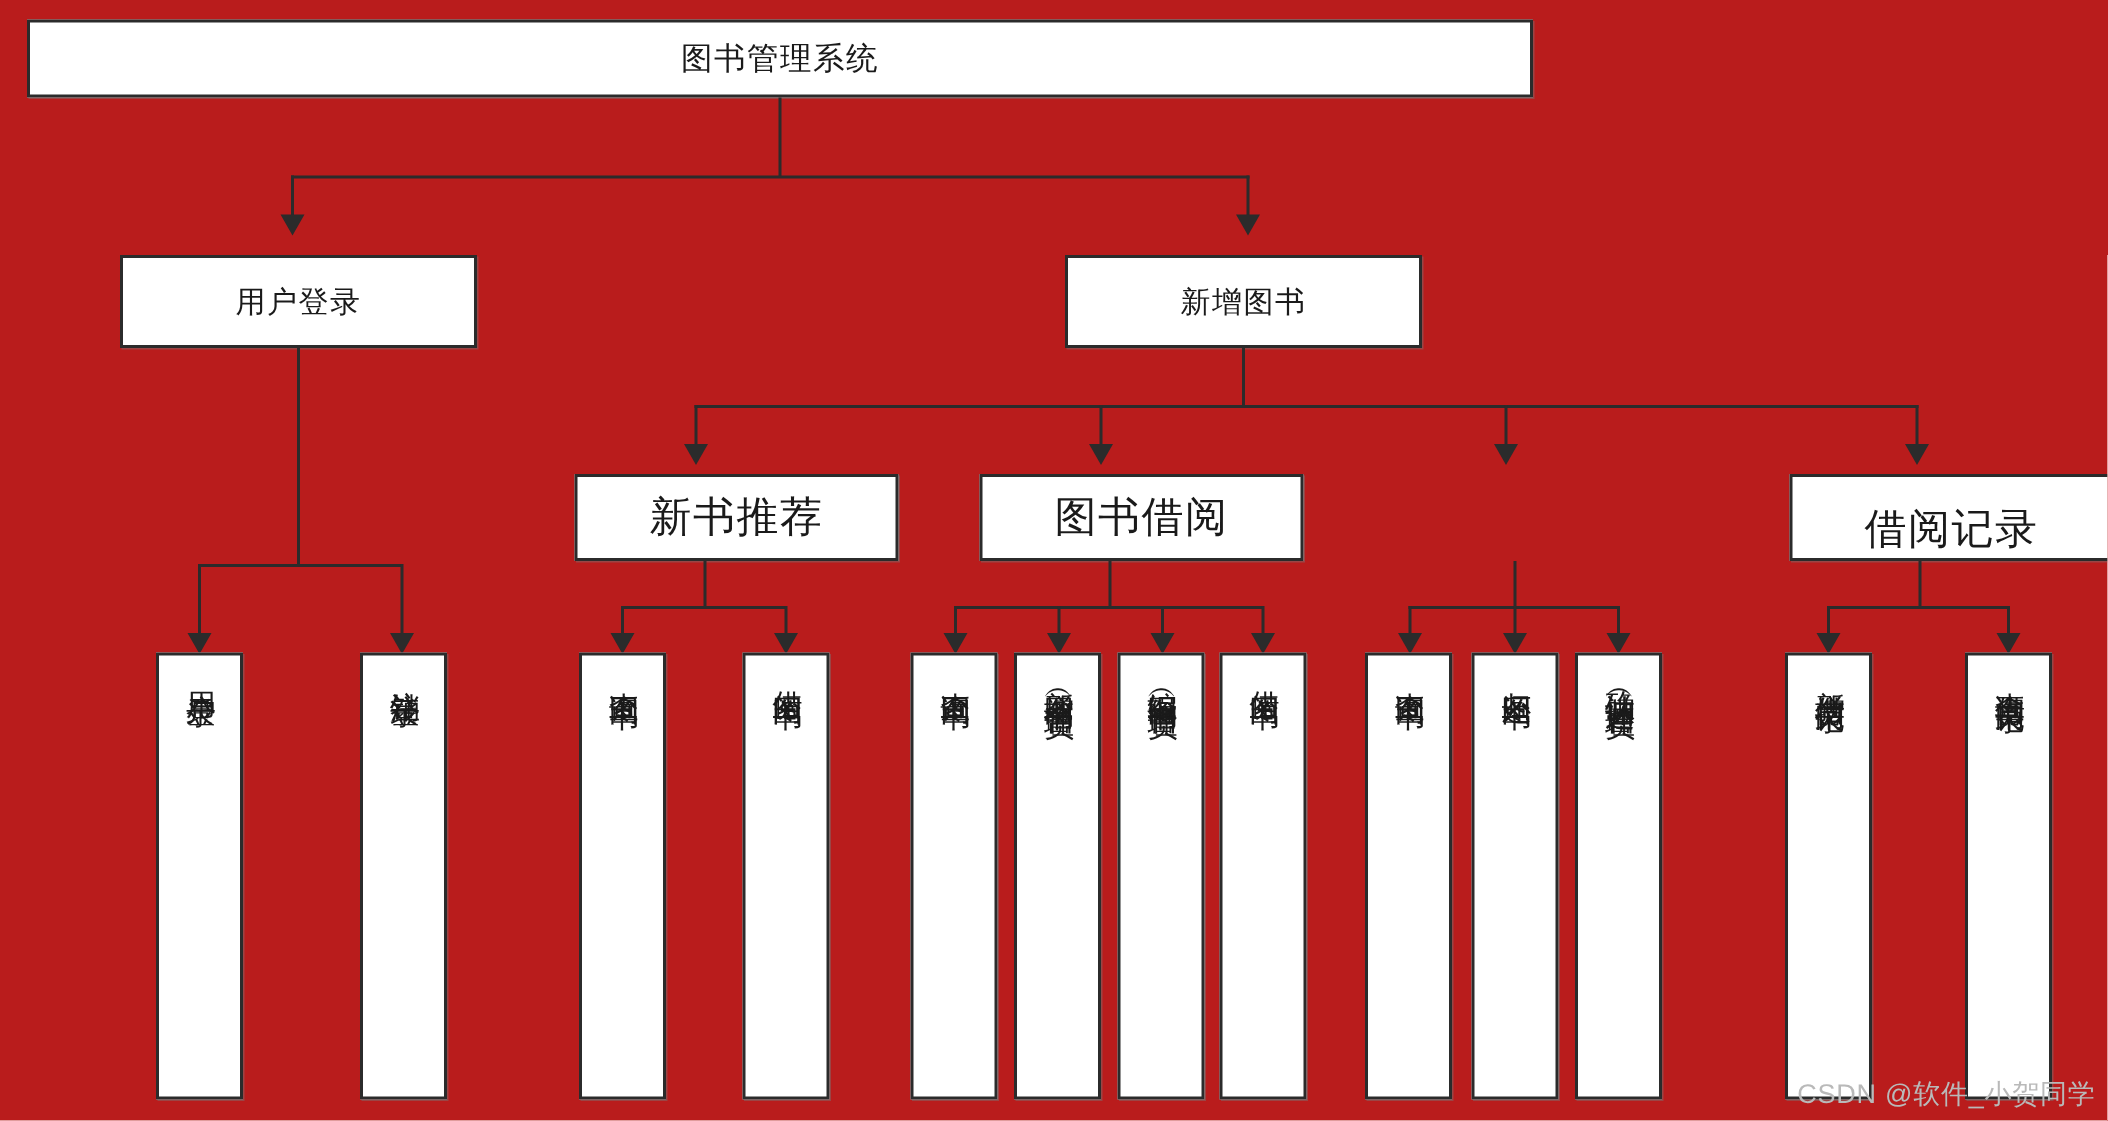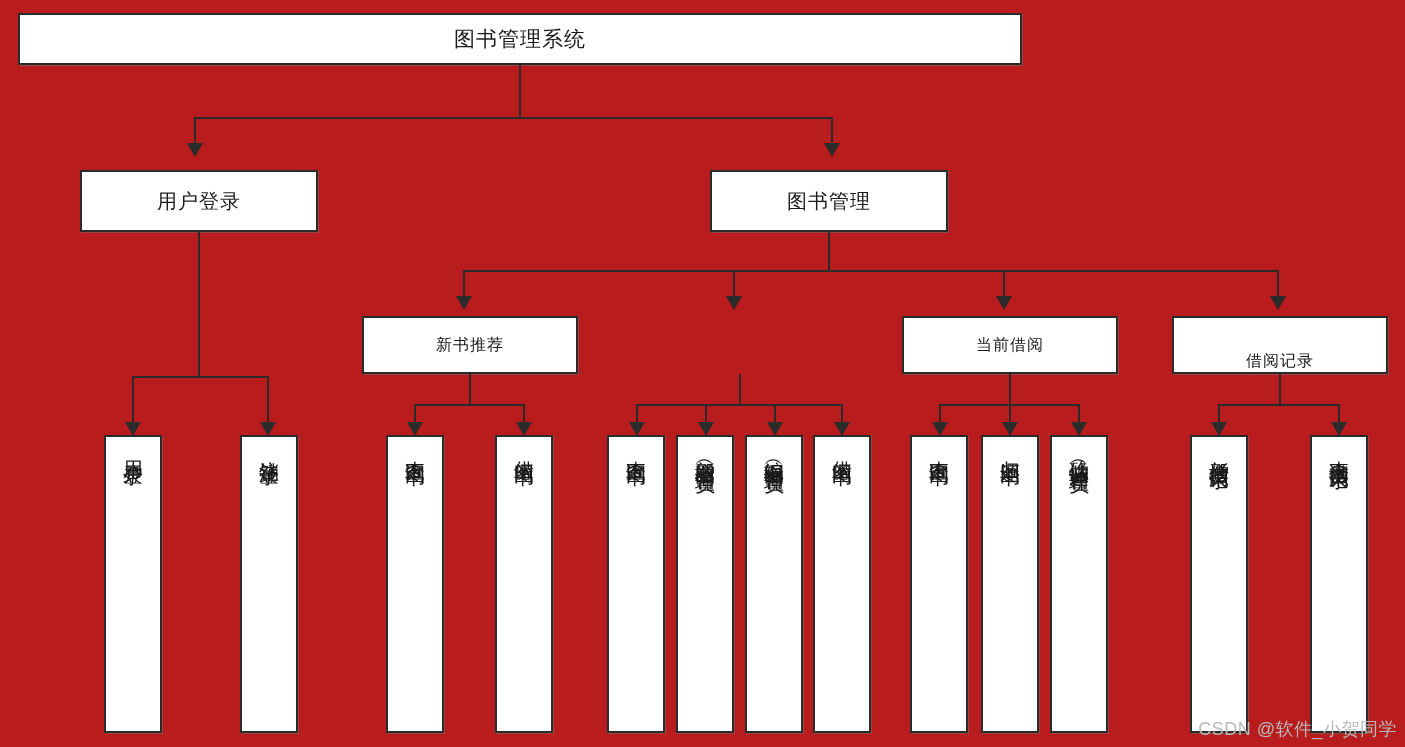--- a/index.html
+++ b/index.html
@@ -27,21 +27,22 @@
     color: #1a1a1a;
     box-shadow: 1px 1px 0 rgba(120,120,120,0.45);
   }
   .node.root {
     font-size: 21px;
   }
   .node.l2 {
     font-size: 20px;
   }
   .node.l3 {
-    font-size: 16px;
+    font-size: 28px;
+    margin-left: 21px;
   }
   .node.leaf {
     font-size: 20px;
     align-items: flex-start;
     justify-content: center;
     padding-top: 8px;
   }
   .vtext {
     writing-mode: vertical-rl;
     text-orientation: upright;
@@ -92,21 +93,21 @@
   <div class="conn v" style="left:194px; top:117px; width:2px; height:28px;"></div>
   <div class="arrow" style="left:187px; top:143px;"></div>
   <div class="conn v" style="left:831px; top:117px; width:2px; height:28px;"></div>
   <div class="arrow" style="left:824px; top:143px;"></div>
 
   <div class="node l2" style="left:80px; top:170px; width:238px; height:62px;">
     <span class="htext">用户登录</span>
   </div>
 
   <div class="node l2" style="left:710px; top:170px; width:238px; height:62px;">
-    <span class="htext">图书管理</span>
+    <span class="htext">新增图书</span>
   </div>
 
   <div class="conn v" style="left:198px; top:232px; width:2px; height:145px;"></div>
   <div class="conn h" style="left:132px; top:376px; width:136px; height:2px;"></div>
   <div class="conn v" style="left:132px; top:376px; width:2px; height:48px;"></div>
   <div class="arrow" style="left:125px; top:422px;"></div>
   <div class="conn v" style="left:267px; top:376px; width:2px; height:48px;"></div>
   <div class="arrow" style="left:260px; top:422px;"></div>
 
   <div class="conn v" style="left:828px; top:232px; width:2px; height:39px;"></div>
@@ -117,22 +118,22 @@
   <div class="conn v" style="left:733px; top:270px; width:2px; height:28px;"></div>
   <div class="arrow" style="left:726px; top:296px;"></div>
   <div class="conn v" style="left:1003px; top:270px; width:2px; height:28px;"></div>
   <div class="arrow" style="left:996px; top:296px;"></div>
   <div class="conn v" style="left:1277px; top:270px; width:2px; height:28px;"></div>
   <div class="arrow" style="left:1270px; top:296px;"></div>
 
   <div class="node l3" style="left:362px; top:316px; width:216px; height:58px;">
     <span class="htext">新书推荐</span>
   </div>
-  <div class="node l3" style="left:902px; top:316px; width:216px; height:58px;">
-    <span class="htext">当前借阅</span>
+  <div class="node l3" style="left:632px; top:316px; width:216px; height:58px;">
+    <span class="htext">图书借阅</span>
   </div>
   <div class="node l3" style="left:1172px; top:316px; width:216px; height:58px;align-items:flex-end;">
     <span class="htext">借阅记录</span>
   </div>
 
   <div class="conn v" style="left:469px; top:374px; width:2px; height:31px;"></div>
   <div class="conn h" style="left:414px; top:404px; width:110px; height:2px;"></div>
   <div class="conn v" style="left:414px; top:404px; width:2px; height:20px;"></div>
   <div class="arrow" style="left:407px; top:422px;"></div>
   <div class="conn v" style="left:523px; top:404px; width:2px; height:20px;"></div>

